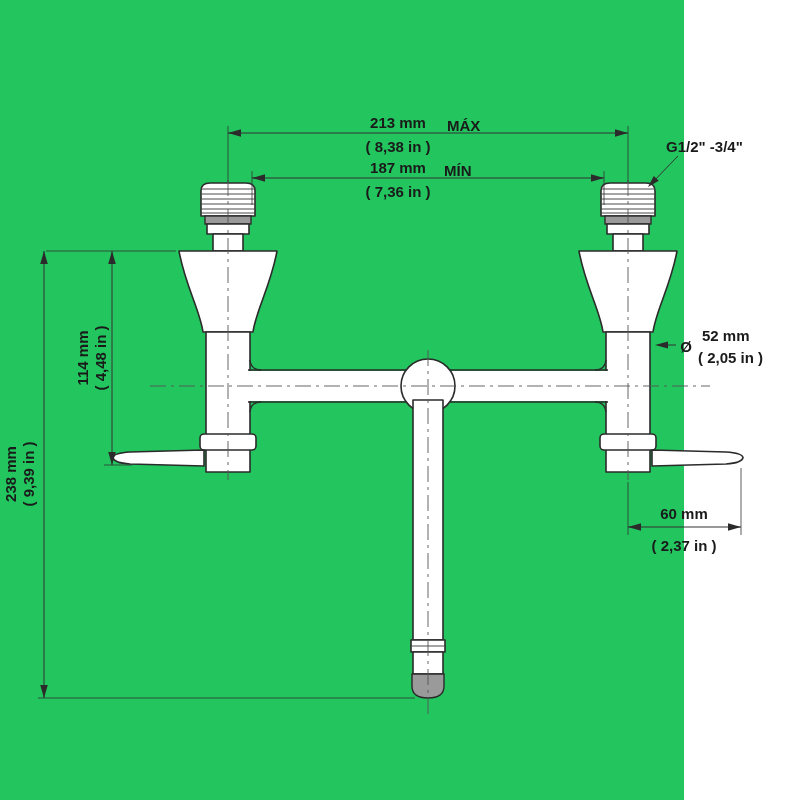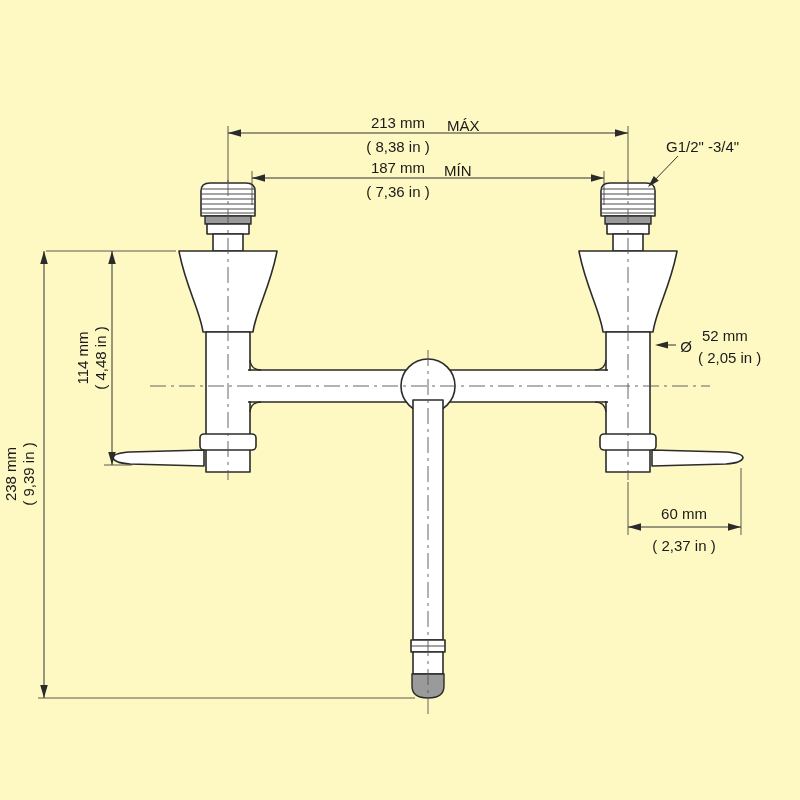--- a/index.html
+++ b/index.html
@@ -1,18 +1,19 @@
 <!DOCTYPE html>
 <html><head>
 <meta charset="utf-8">
 <style>
   html, body { margin: 0; padding: 0; background: #ffffff; }
   .stage {
-    width: 800px; height: 800px; position: relative; background: #fef9c3;
+    width: 684px; height: 800px; position: relative; background: #22c55e;
     font-family: "Liberation Sans", "DejaVu Sans", sans-serif;
+    font-weight: bold;
   }
   svg { display: block; }
   text {
     font-family: "Liberation Sans", "DejaVu Sans", sans-serif;
     font-size: 15px;
     fill: #1a1a1a;
   }
   .part { fill: #ffffff; stroke: #2b2b2b; stroke-width: 1.6; stroke-linejoin: round; }
   .part-dark { fill: #9a9a9a; stroke: #2b2b2b; stroke-width: 1.4; }
   .detail { fill: none; stroke: #4a4a4a; stroke-width: 1; }

